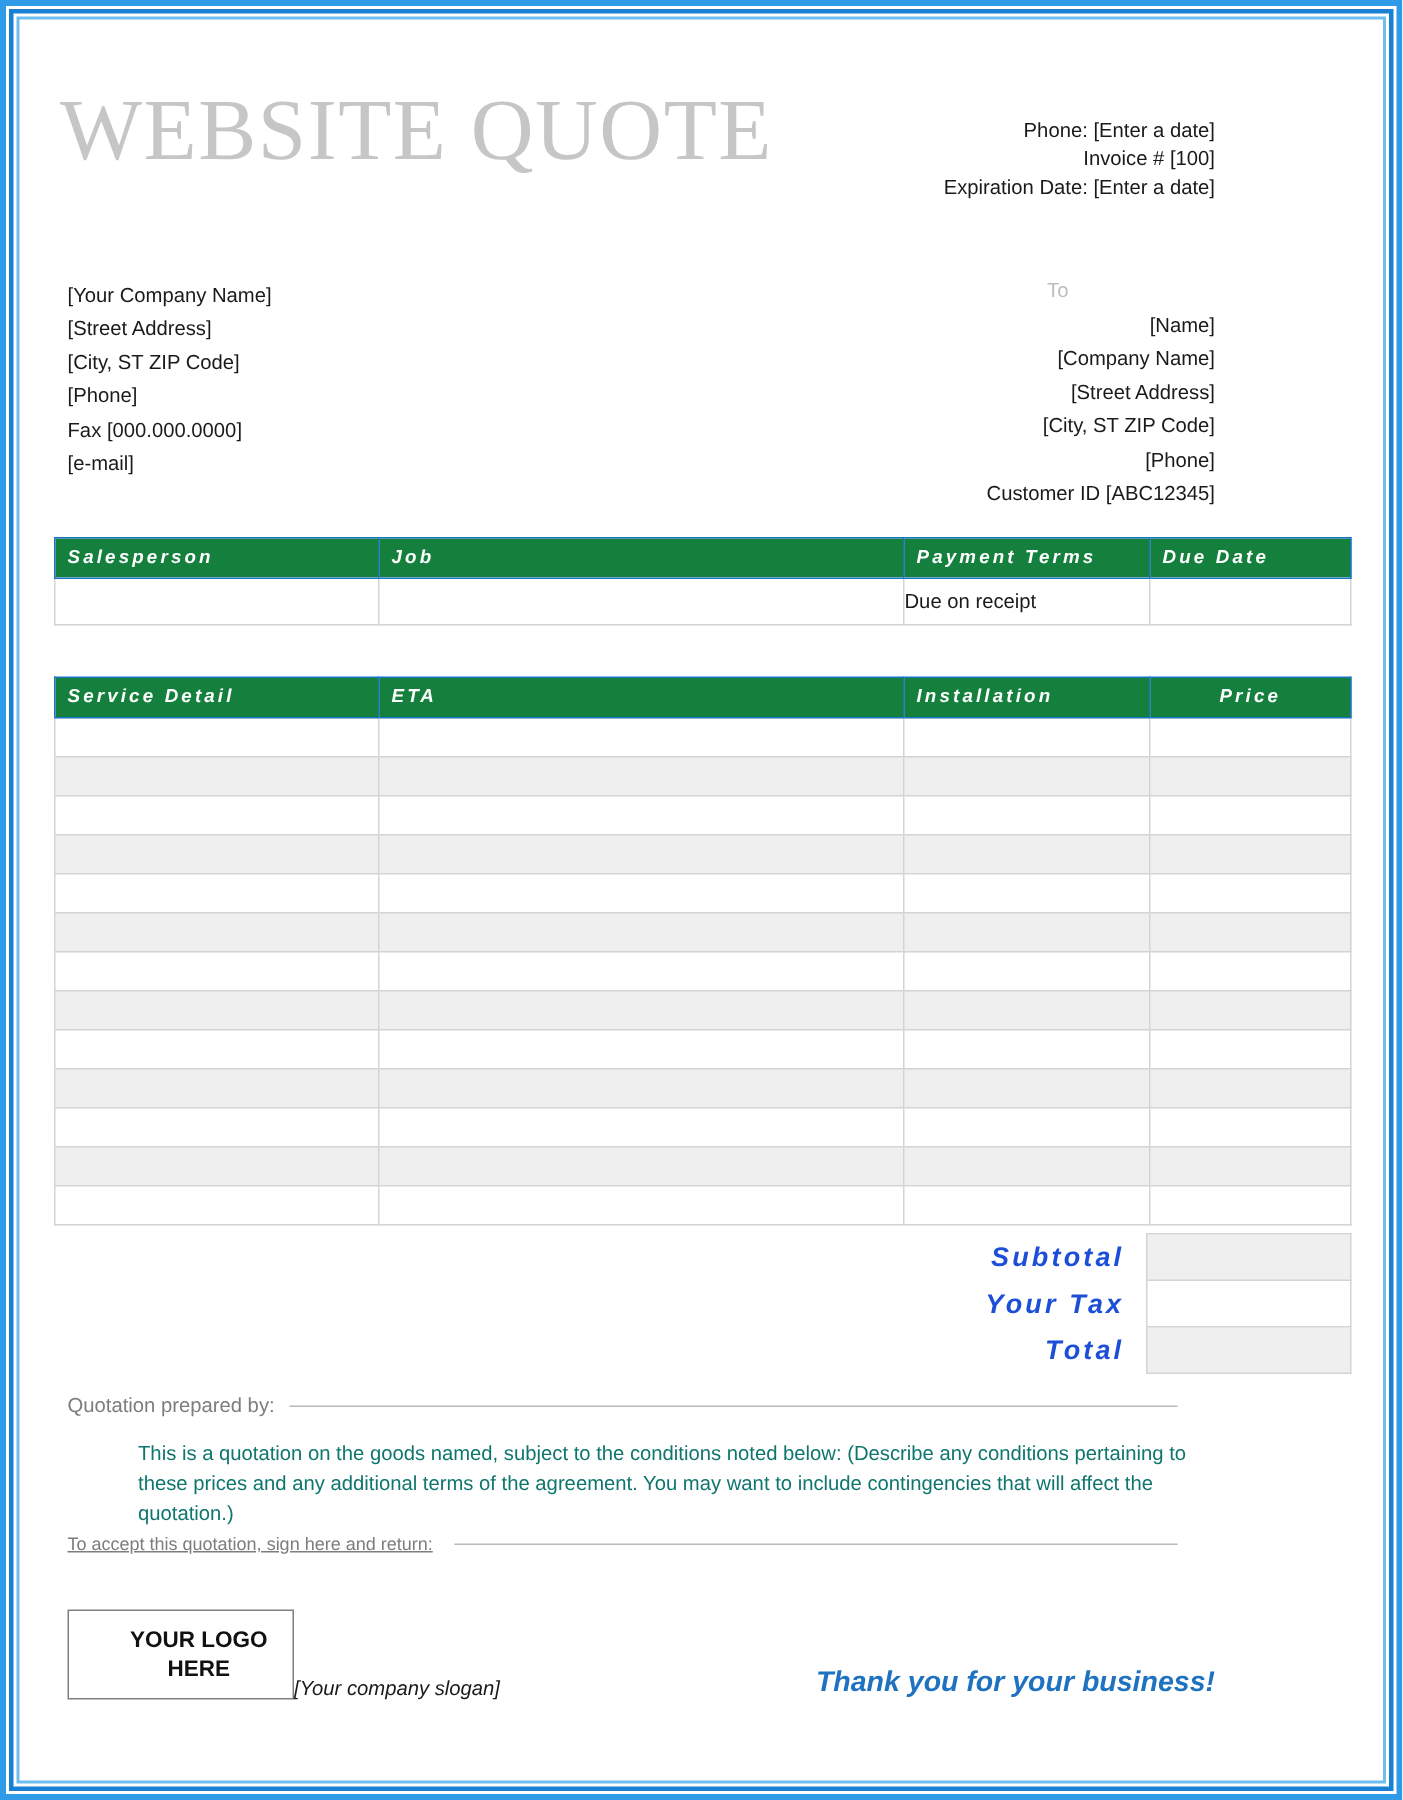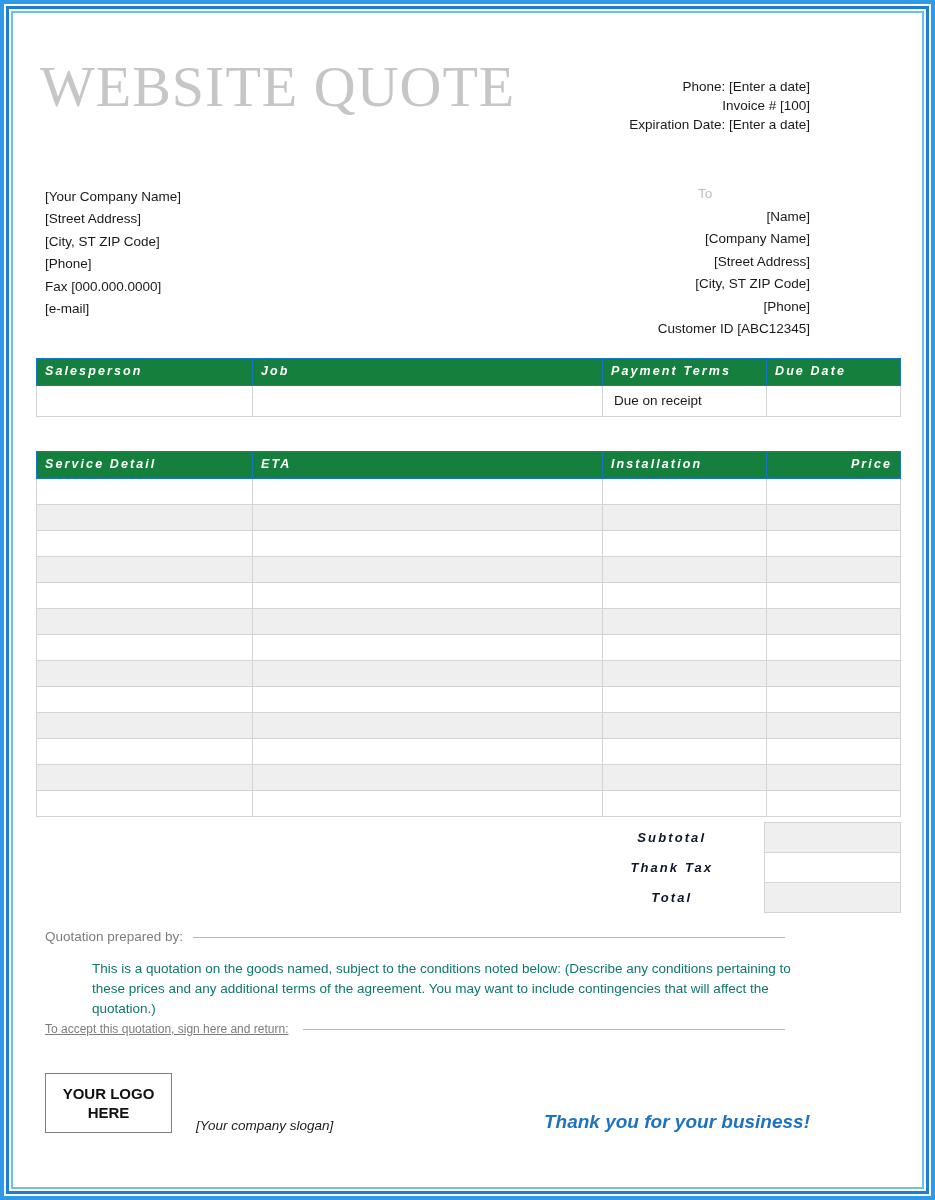--- a/index.html
+++ b/index.html
@@ -113,24 +113,24 @@
     font-weight: bold;
     font-style: italic;
     letter-spacing: 2.1px;
     font-size: 12.5px;
     text-align: left;
     padding: 5px 8px 6px 8px;
     vertical-align: middle;
     border: 1px solid #1874c4;
     line-height: 14.5px;
   }
-  .tbl th.center { text-align: right; letter-spacing: 2.1px; }
+  .tbl th.center { text-align: center; letter-spacing: 2.1px; }
   .tbl td {
     border: 1px solid #d4d4d4;
-    padding: 4px 11px;
+    padding: 4px 0;
     vertical-align: middle;
     color: #1a1a1a;
     font-size: 13.5px;
     background: #ffffff;
     height: 22px;
   }
   .tbl td.alt { background: #efefef; }
 
   #salesperson-table { left: 22px; top: 344px; width: 864px; }
   #salesperson-table td { height: 22px; }
@@ -141,26 +141,26 @@
   
   .totals {
     position: absolute;
     left: 580px;
     top: 808px;
     width: 306px;
     border-collapse: collapse;
     table-layout: fixed;
   }
   .totals td.label {
-    text-align: center;
+    text-align: right;
     font-weight: bold;
     font-style: italic;
     letter-spacing: 2.1px;
-    font-size: 13px;
-    color: #0f172a;
+    font-size: 18px;
+    color: #1d4ed8;
     padding: 5px 14px 5px 0;
     border: none;
     height: 20px;
   }
   .totals td.value {
     border: 1px solid #d4d4d4;
     width: 136px;
     height: 20px;
   }
   .totals td.value.shade { background: #efefef; }
@@ -222,20 +222,21 @@
     border: 1px solid #808080;
     display: flex;
     flex-direction: column;
     align-items: center;
     justify-content: center;
     font-weight: bold;
     font-size: 15px;
     line-height: 19px;
     color: #111111;
     text-align: center;
+    padding-left: 24px;
   }
   .slogan {
     position: absolute;
     left: 182px;
     top: 1104px;
     font-size: 13.5px;
     font-style: italic;
     color: #1a1a1a;
     white-space: nowrap;
   }
@@ -414,21 +415,21 @@
       <colgroup>
         <col style="width:170px">
         <col style="width:136px">
       </colgroup>
       <tbody>
         <tr>
           <td class="label">Subtotal</td>
           <td class="value shade"></td>
         </tr>
         <tr>
-          <td class="label">Thank Tax</td>
+          <td class="label">Your Tax</td>
           <td class="value"></td>
         </tr>
         <tr>
           <td class="label">Total</td>
           <td class="value shade"></td>
         </tr>
       </tbody>
     </table>
 
     <div class="prepared-row">

